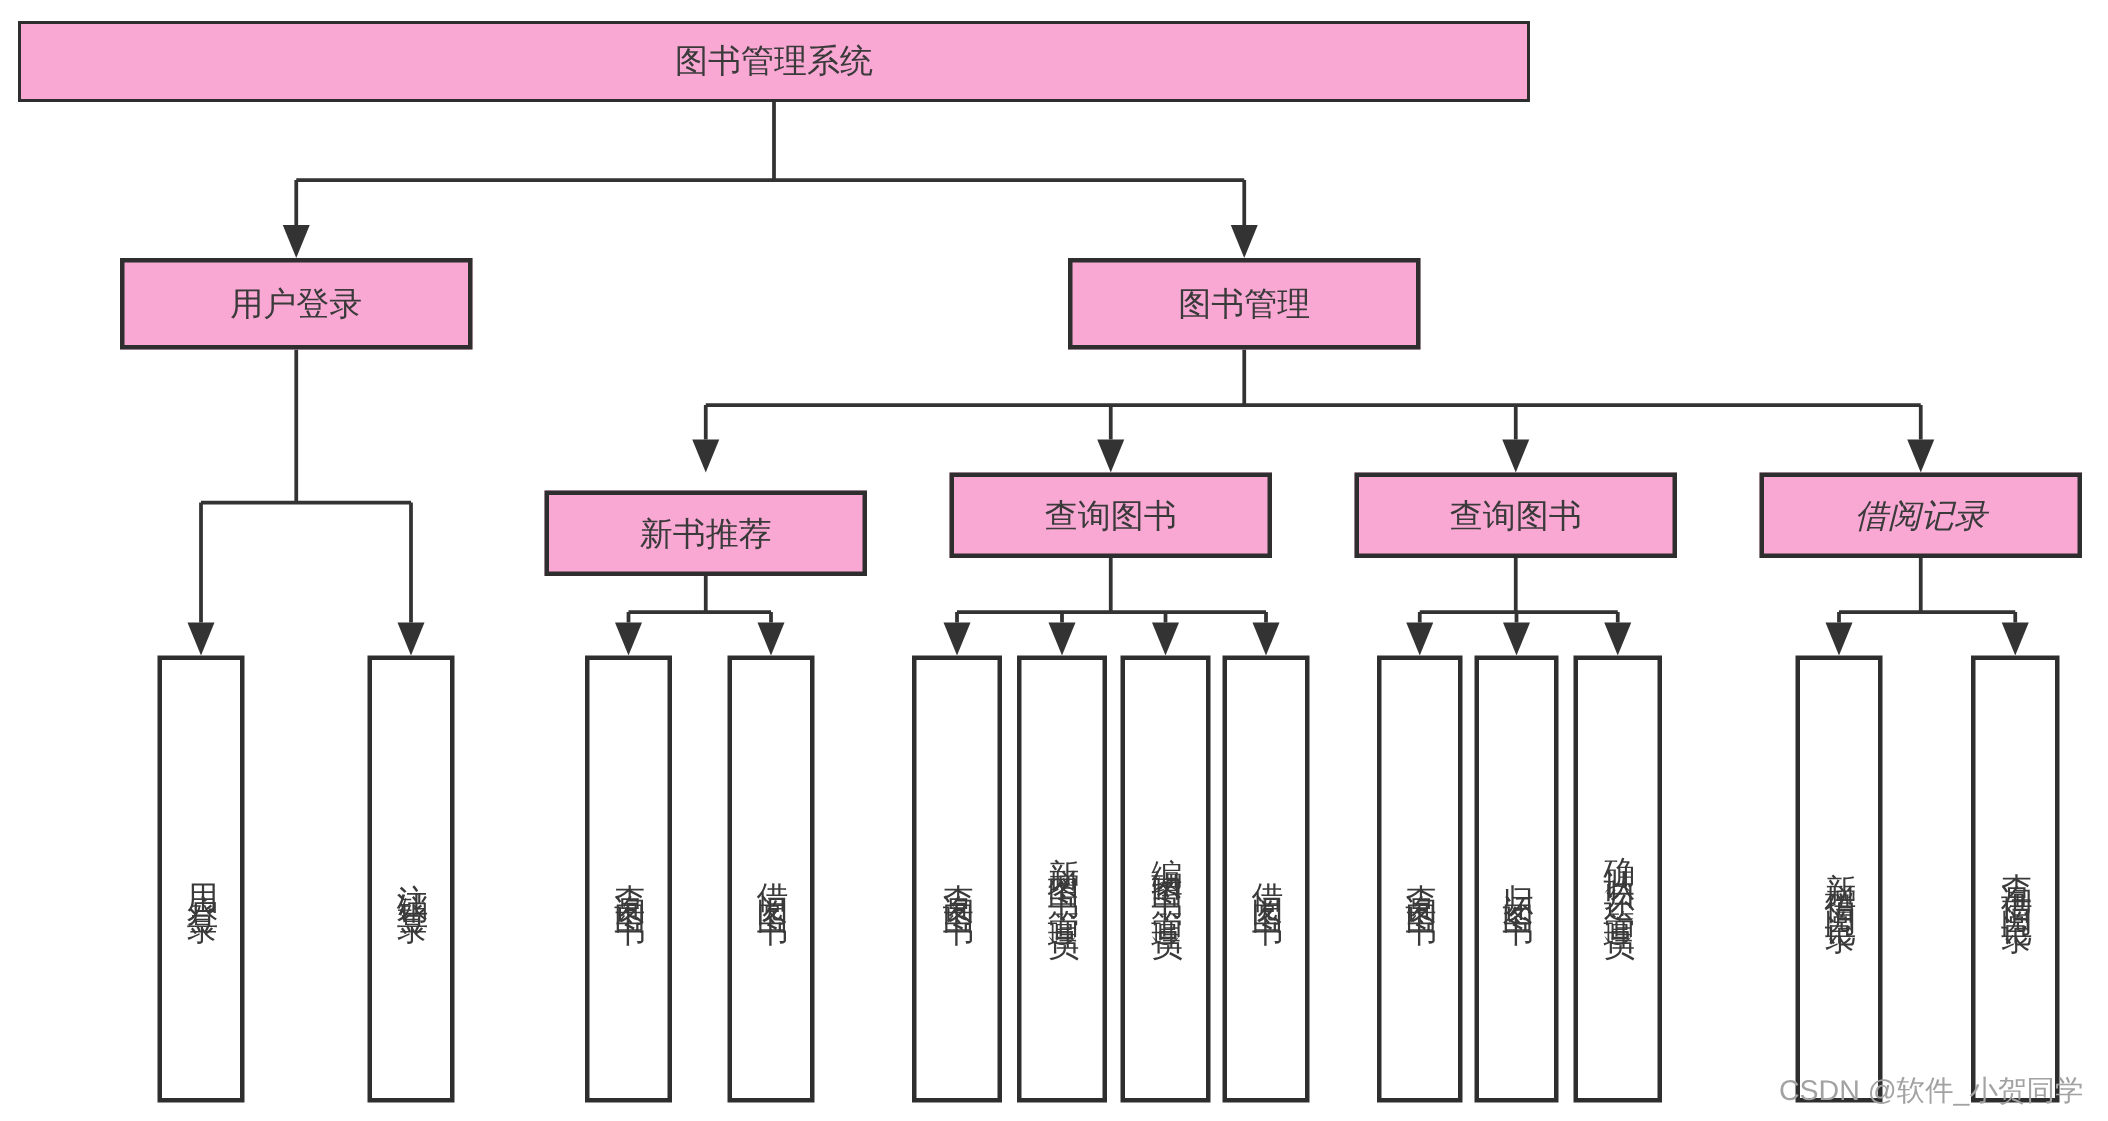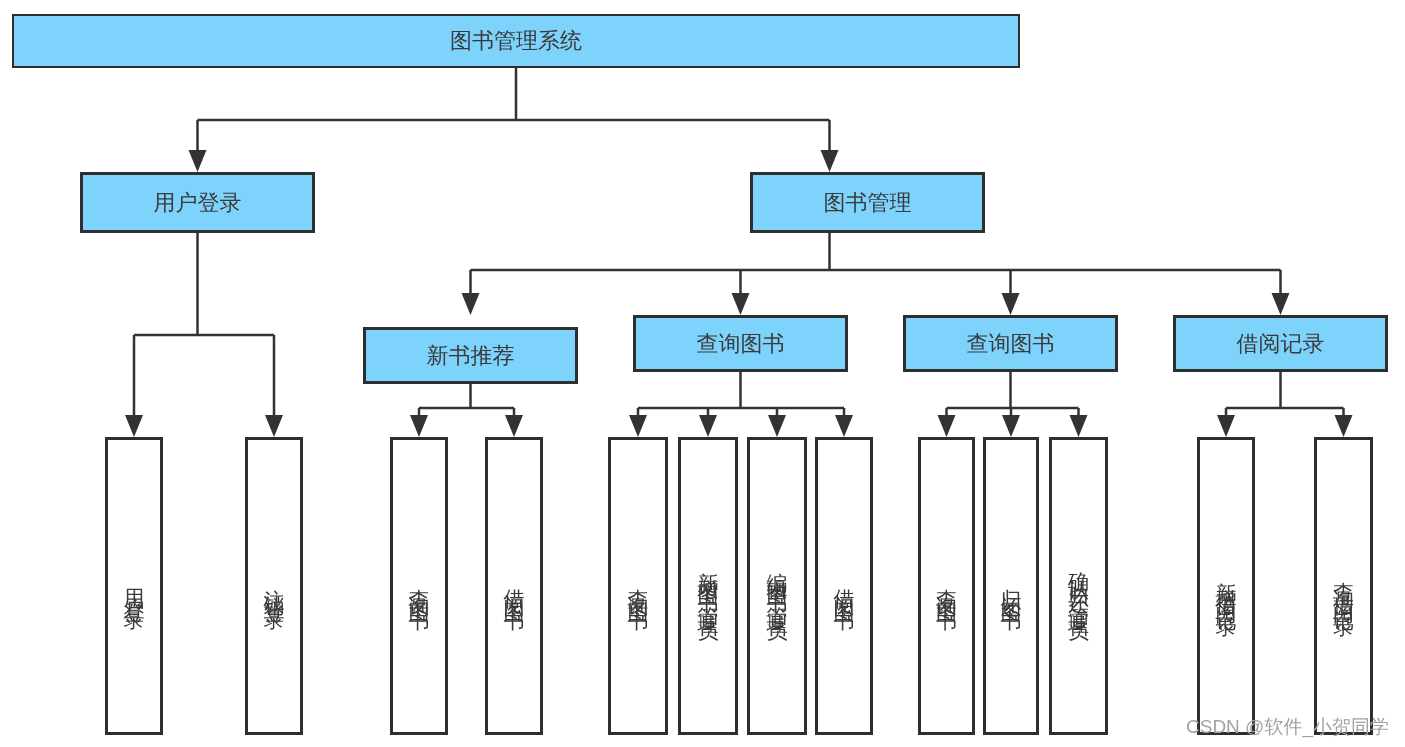--- a/index.html
+++ b/index.html
@@ -8,21 +8,21 @@
     width:1405px;height:747px;
     background:#ffffff;
     font-family:"Liberation Sans","DejaVu Sans",sans-serif;
     overflow:hidden;
   }
   #wires{position:absolute;left:0;top:0;width:1405px;height:747px;}
   .hnode{
     position:absolute;
     box-sizing:border-box;
     border:3px solid #2e2e2e;
-    background:#7dd3fc;
+    background:#f9a8d4;
     display:flex;align-items:center;justify-content:center;
     color:#3a3a3a;
     font-size:22px;
     z-index:2;
   }
   .hnode.root{border-width:2px;font-size:22px;}
   .vnode{
     position:absolute;
     box-sizing:border-box;
     border:3px solid #2e2e2e;
@@ -95,34 +95,34 @@
     </g>
   </svg>
 
   <div class="hnode root" style="left:12px;top:14px;width:1008px;height:54px;">
     <span>图书管理系统</span>
   </div>
 
   <div class="hnode" style="left:80px;top:172px;width:235px;height:61px;">
     <span>用户登录</span>
   </div>
-  <div class="hnode" style="left:712px;top:172px;width:235px;height:61px;margin-left:38px;">
+  <div class="hnode" style="left:712px;top:172px;width:235px;height:61px;">
     <span>图书管理</span>
   </div>
 
   <div class="hnode" style="left:363px;top:327px;width:215px;height:57px;">
     <span>新书推荐</span>
   </div>
   <div class="hnode" style="left:633px;top:315px;width:215px;height:57px;">
     <span>查询图书</span>
   </div>
   <div class="hnode" style="left:903px;top:315px;width:215px;height:57px;">
     <span>查询图书</span>
   </div>
-  <div class="hnode" style="left:1173px;top:315px;width:215px;height:57px;">
+  <div class="hnode" style="left:1173px;top:315px;width:215px;height:57px;font-style:italic;">
     <span>借阅记录</span>
   </div>
 
   <div class="vnode" style="left:105px;top:437px;width:58px;height:298px;">
     <span>用户登录</span>
   </div>
   <div class="vnode" style="left:245px;top:437px;width:58px;height:298px;">
     <span>注销登录</span>
   </div>
 

